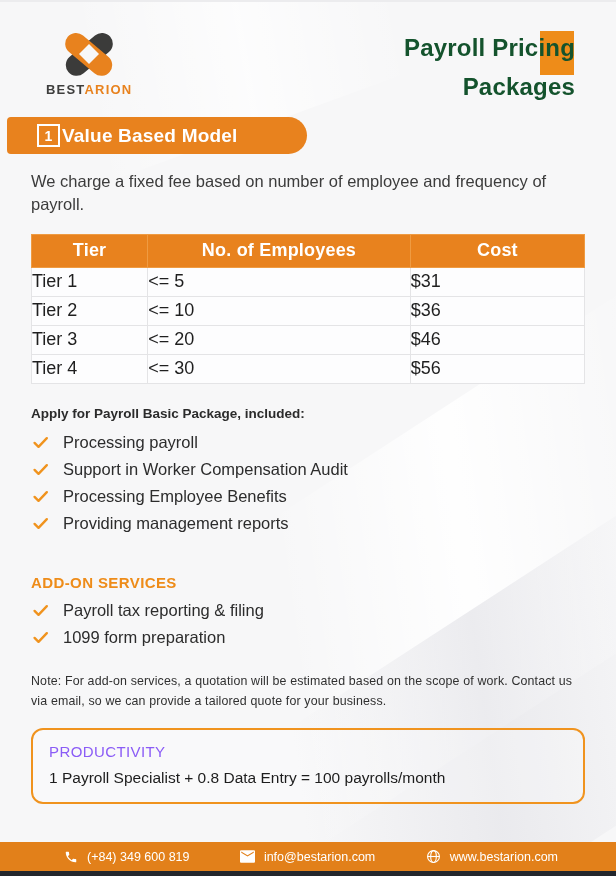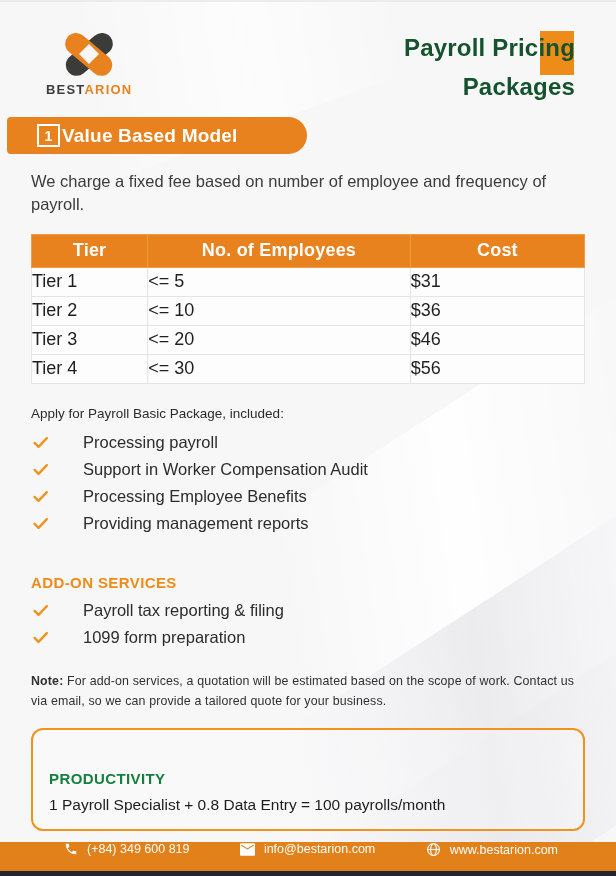--- a/index.html
+++ b/index.html
@@ -65,44 +65,44 @@
   table.pricing { width:100%; border-collapse:collapse; font-size:18px; }
   table.pricing th {
     background:#e8821e; color:#fff; font-weight:600; height:33px;
     border:1px solid #ef9b42; letter-spacing:.2px;
   }
   table.pricing td {
     height:29px; text-align:left; background:#fdfdfe;
     border:1px solid #e4e4e6; color:#1f1f1f; font-weight:500;
   }
 
-  .apply-heading { margin:22px 0 12px; font-size:13.5px; font-weight:400; color:#2b2b2b; }
+  .apply-heading { margin:22px 0 12px; font-size:13.5px; font-weight:700; color:#2b2b2b; }
 
   .check-item { display:flex; align-items:center; margin:8px 0; }
   .check-icon { width:19px; height:19px; flex:0 0 19px; margin-right:13px; }
-  .check-label { font-size:16.5px; color:#2c2c2c;margin-left:20px; }
+  .check-label { font-size:16.5px; color:#2c2c2c; }
 
   .addon-heading { margin:41px 0 10px; font-size:15px; font-weight:700; color:#ee8c19; letter-spacing:.4px; }
 
   .note { margin-top:24px; font-size:12.4px; color:#303030; line-height:1.62; letter-spacing:.15px; }
-  .note b { font-weight:700;text-align:center; }
+  .note b { font-weight:400;text-align:center; }
 
   .productivity {
     margin-top:17px; border:2px solid #f0931e; border-radius:12px;
     background:rgba(255,255,255,.25);
     padding:13px 16px 15px;
   }
-  .productivity-heading { font-size:15px; font-weight:700; color:#15803d; letter-spacing:.4px;margin-top:27px; }
+  .productivity-heading { font-size:15px; font-weight:400; color:#8b5cf6; letter-spacing:.4px; }
   .productivity-formula { margin-top:9px; font-size:15.5px; color:#1d1d1d; }
 
   
   .footer {
     position:absolute; left:0; right:0; bottom:5px; height:29px; z-index:3;
     background:#e2801a; color:#fff;
-    display:flex; align-items:flex-start; justify-content:space-between;
+    display:flex; align-items:center; justify-content:space-between;
     padding:0 58px 0 64px; font-size:12.5px;
   }
   .footer-item { display:flex; align-items:center; gap:9px; text-decoration:none; color:#fff; }
   .footer-item svg { display:block; }
   .bottom-strip { position:absolute; left:0; right:0; bottom:0; height:5px; background:#23262c; z-index:3; }
 </style>
 </head>
 <body>
 
 <div class="page">

